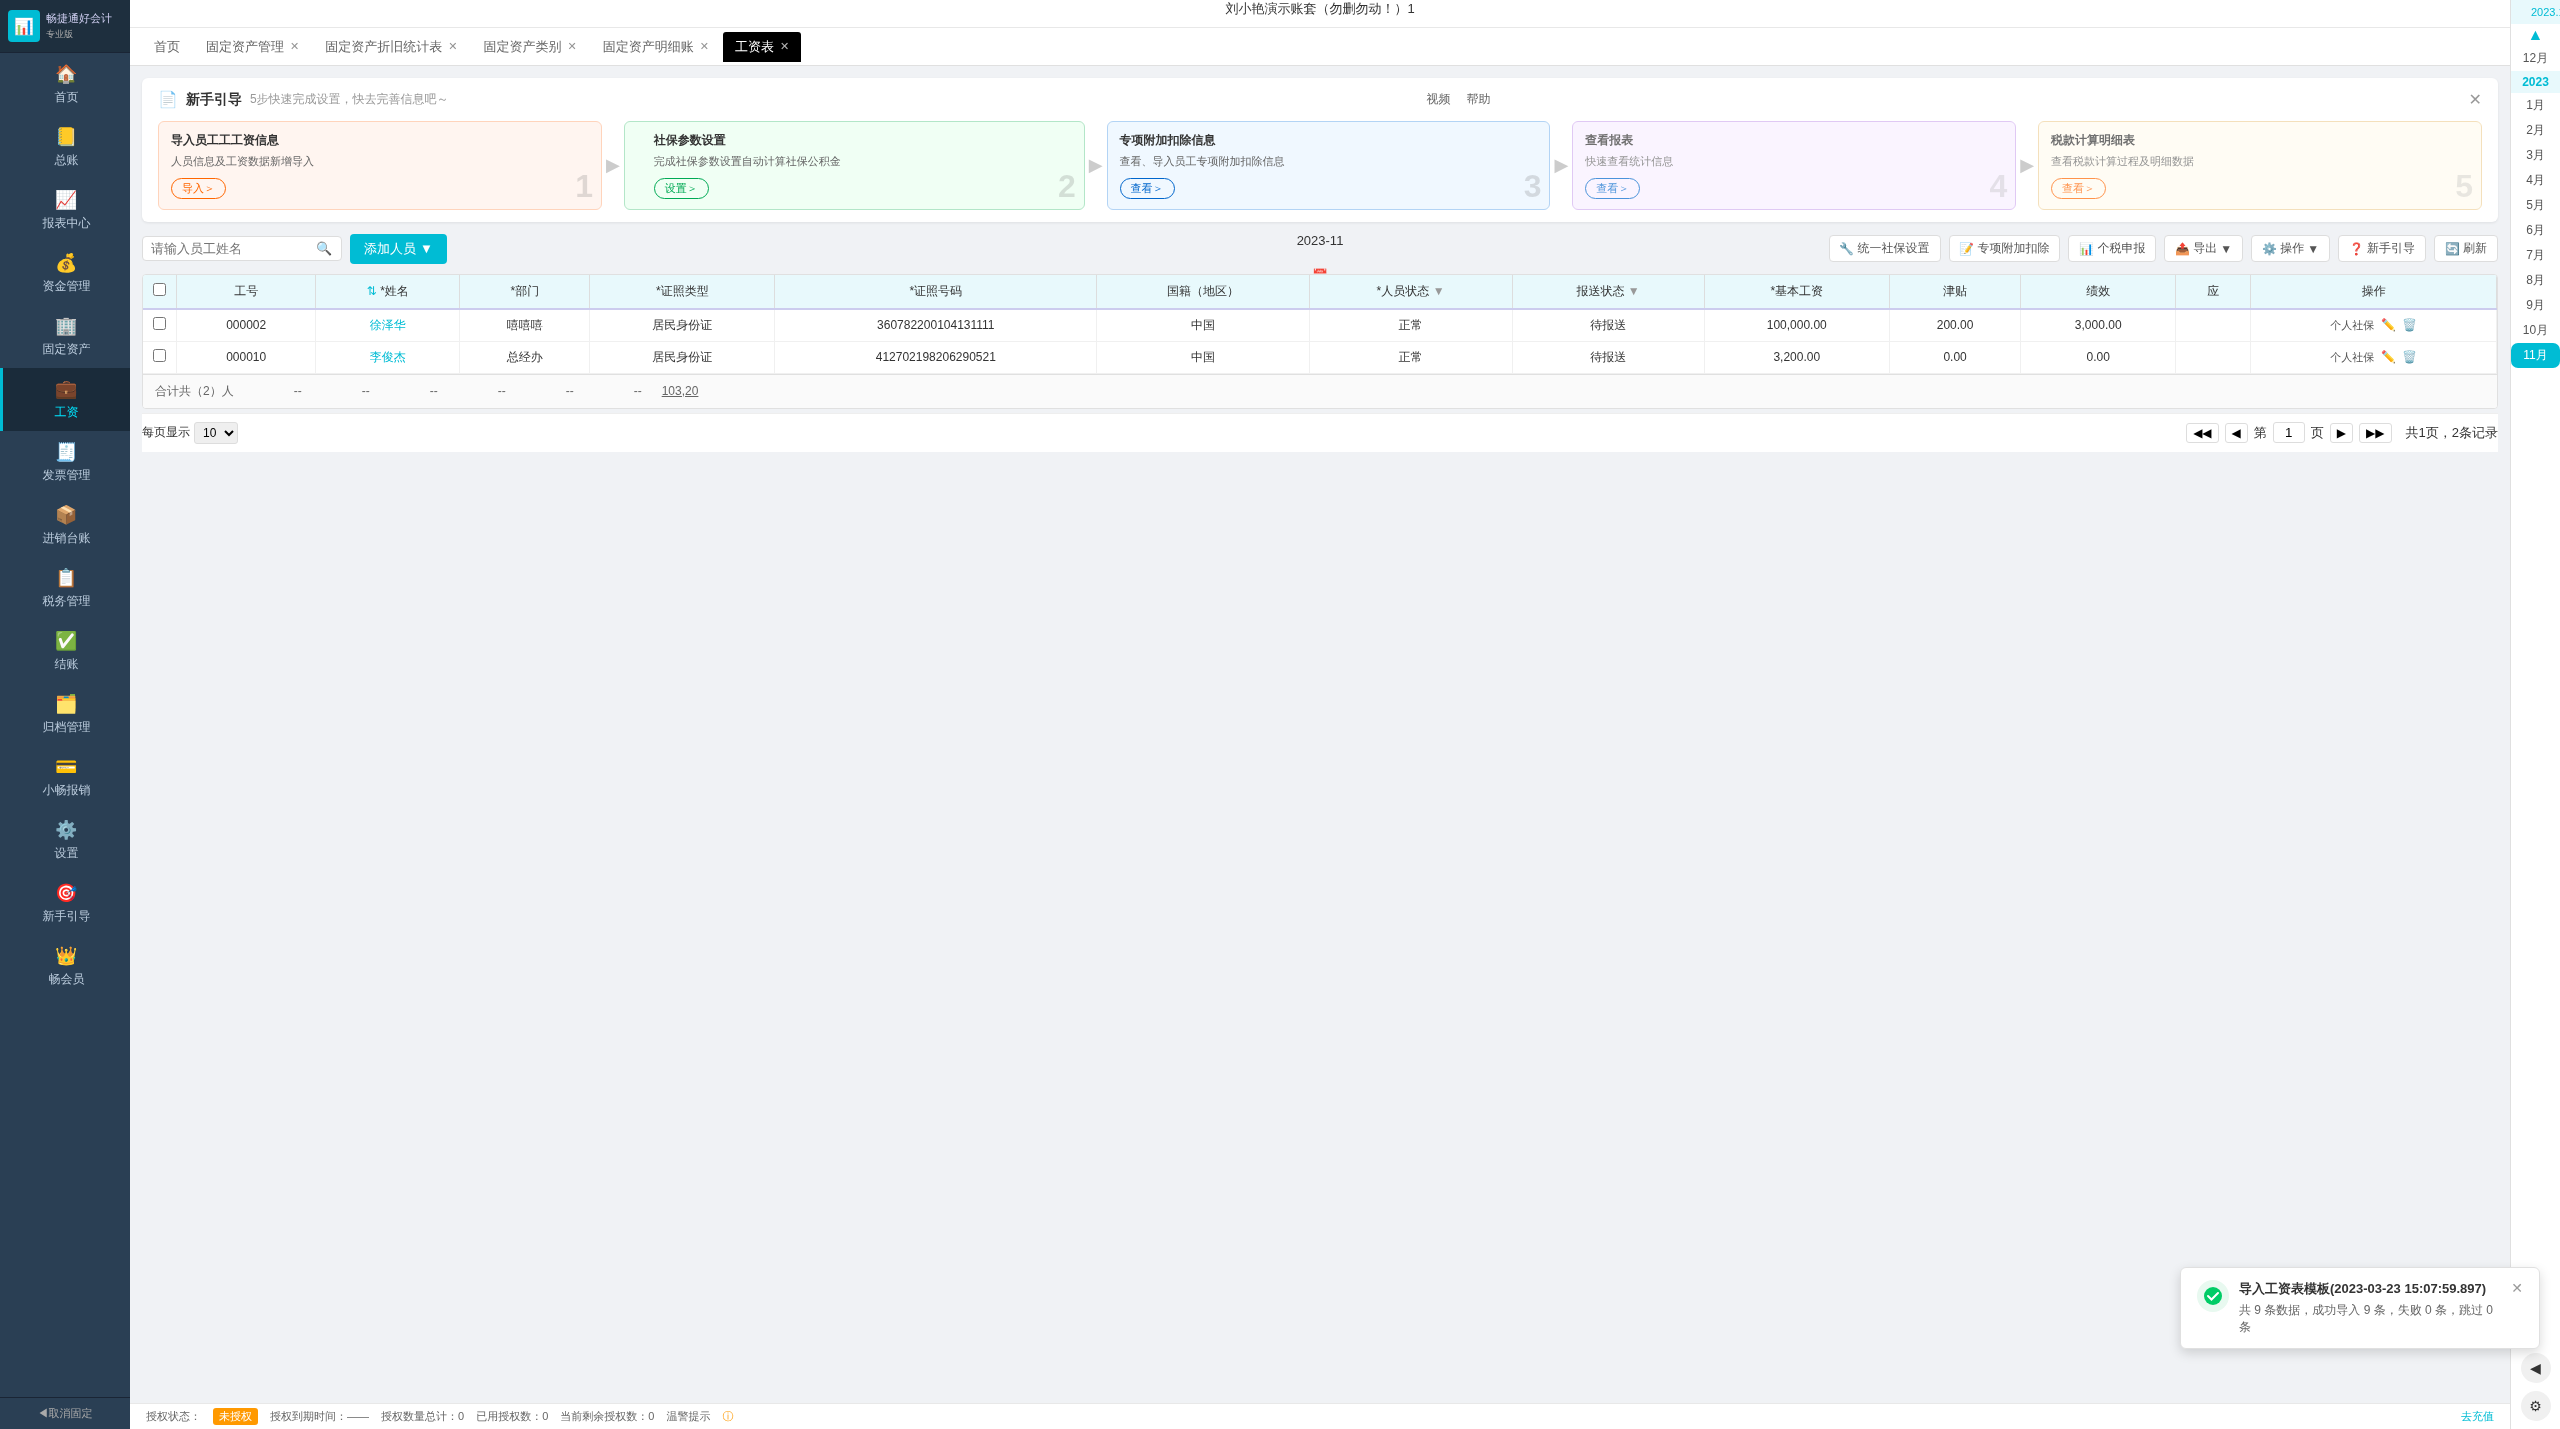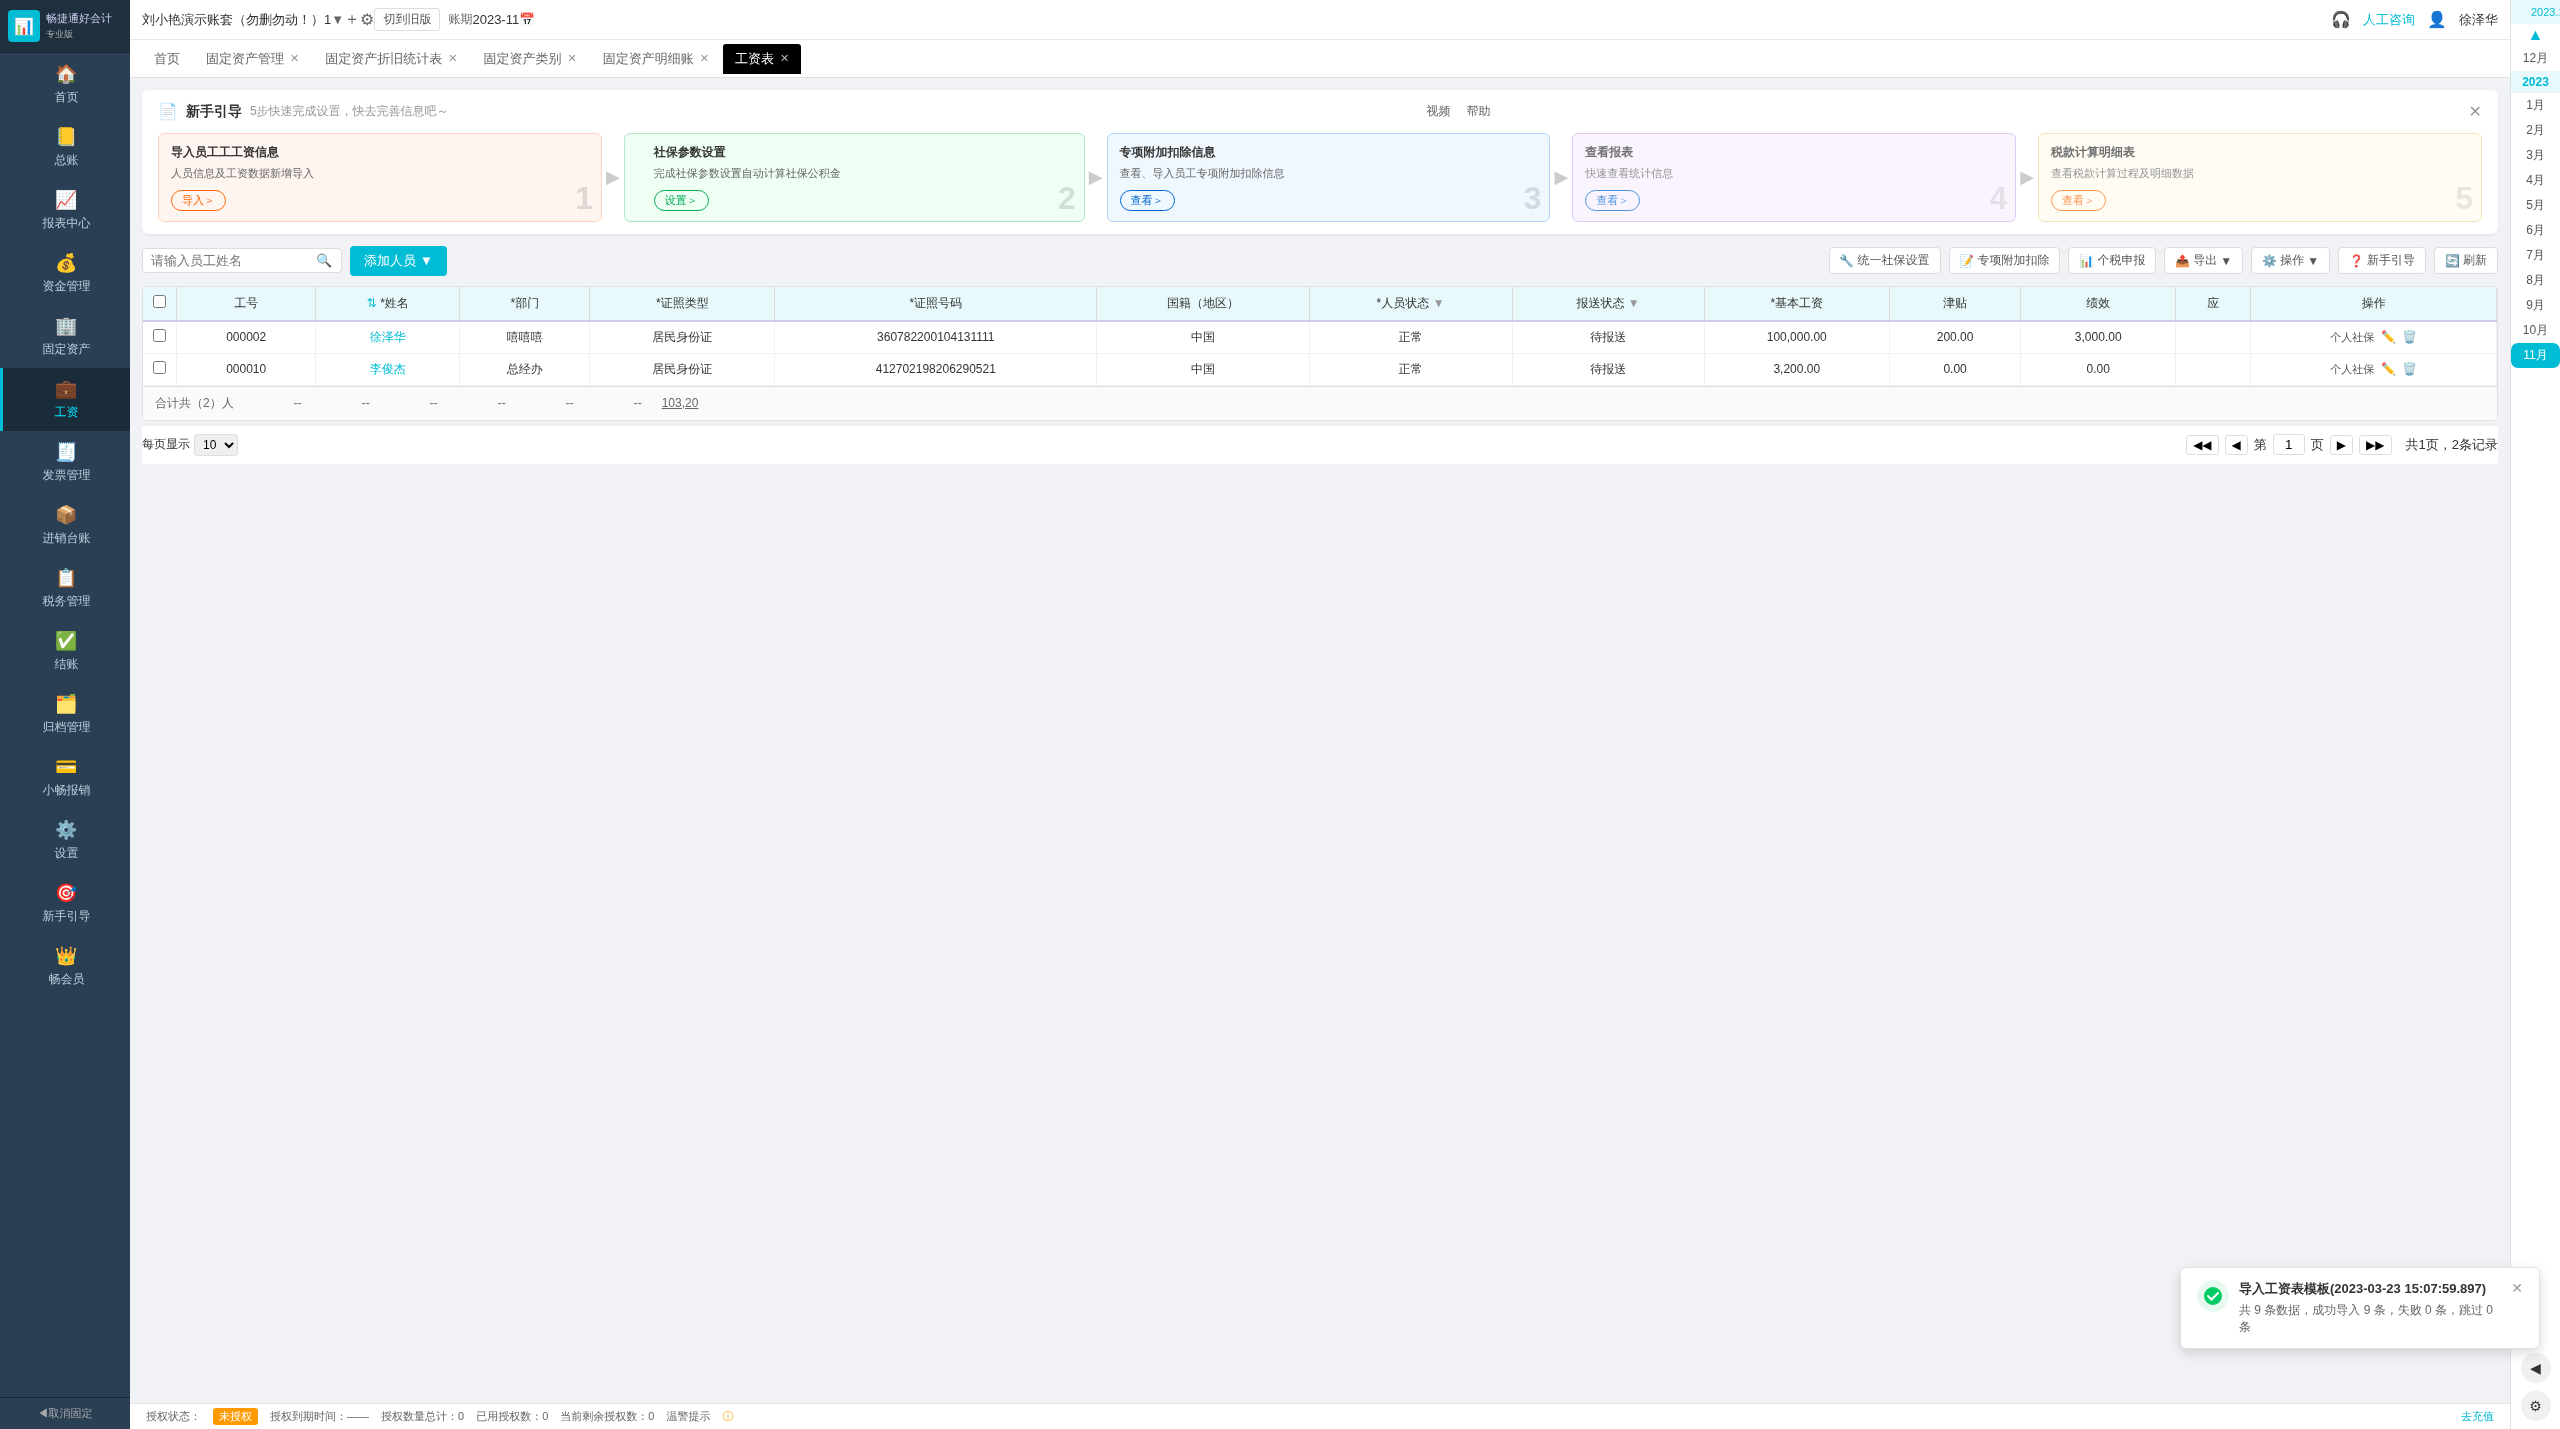--- a/index.html
+++ b/index.html
@@ -17,21 +17,21 @@
     .sidebar-nav { flex: 1; overflow-y: auto; }
     .sidebar-item { display: flex; flex-direction: column; align-items: center; padding: 10px 4px; cursor: pointer; color: #bcd; font-size: 12px; gap: 4px; border-left: 3px solid transparent; }
     .sidebar-item.active { background: #1a2b3a; border-left: 3px solid #00bcd4; color: #00e5ff; }
     .sidebar-item .si-icon { font-size: 18px; }
     .sidebar-bottom { padding: 8px; border-top: 1px solid #1a2535; text-align: center; font-size: 11px; color: #aaa; cursor: pointer; }
 
     
     .main-content { flex: 1; display: flex; flex-direction: column; overflow: hidden; }
 
     
-    .top-header { background: #fff; height: 40px; display: flex; align-items: center; padding: 0 12px; gap: 0; border-bottom: 1px solid #e8e8e8; flex-shrink: 0; }
+    .top-header { background: #fff; height: 28px; display: flex; align-items: center; padding: 0 12px; gap: 20px; border-bottom: 1px solid #e8e8e8; flex-shrink: 0; flex-direction: column; }
     .account-name { font-size: 13px; color: #333; }
     .header-btn { background: #fff; border: 1px solid #ddd; border-radius: 3px; padding: 2px 8px; font-size: 12px; cursor: pointer; color: #555; }
     .period-label { font-size: 12px; color: #666; margin-left: 8px; }
     .header-right { margin-left: auto; display: flex; align-items: center; gap: 12px; font-size: 13px; color: #555; }
     .header-right .user-name { color: #333; }
 
     
     .tab-bar { background: #fff; display: flex; align-items: center; padding: 0 12px; border-bottom: 1px solid #e0e0e0; height: 38px; gap: 2px; flex-shrink: 0; overflow-x: auto; }
     .tab-item { padding: 6px 12px; font-size: 13px; cursor: pointer; border-radius: 3px 3px 0 0; white-space: nowrap; color: #666; display: flex; align-items: center; gap: 4px; }
     .tab-item.active { background: #000000; color: #fff; }

